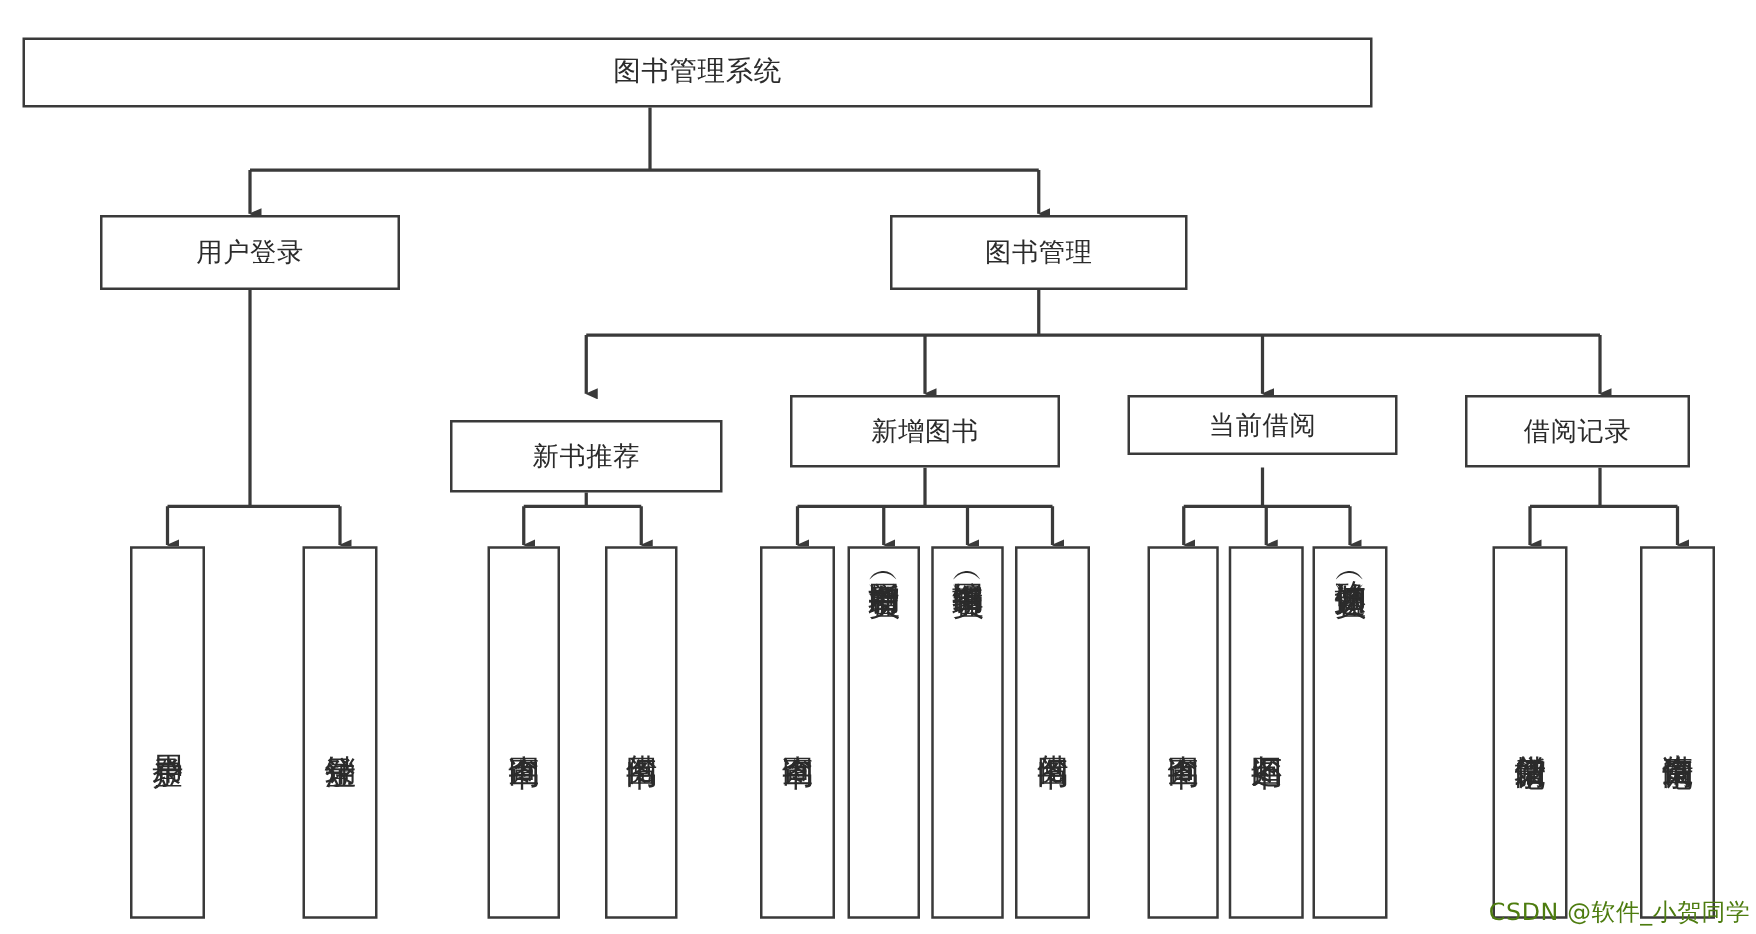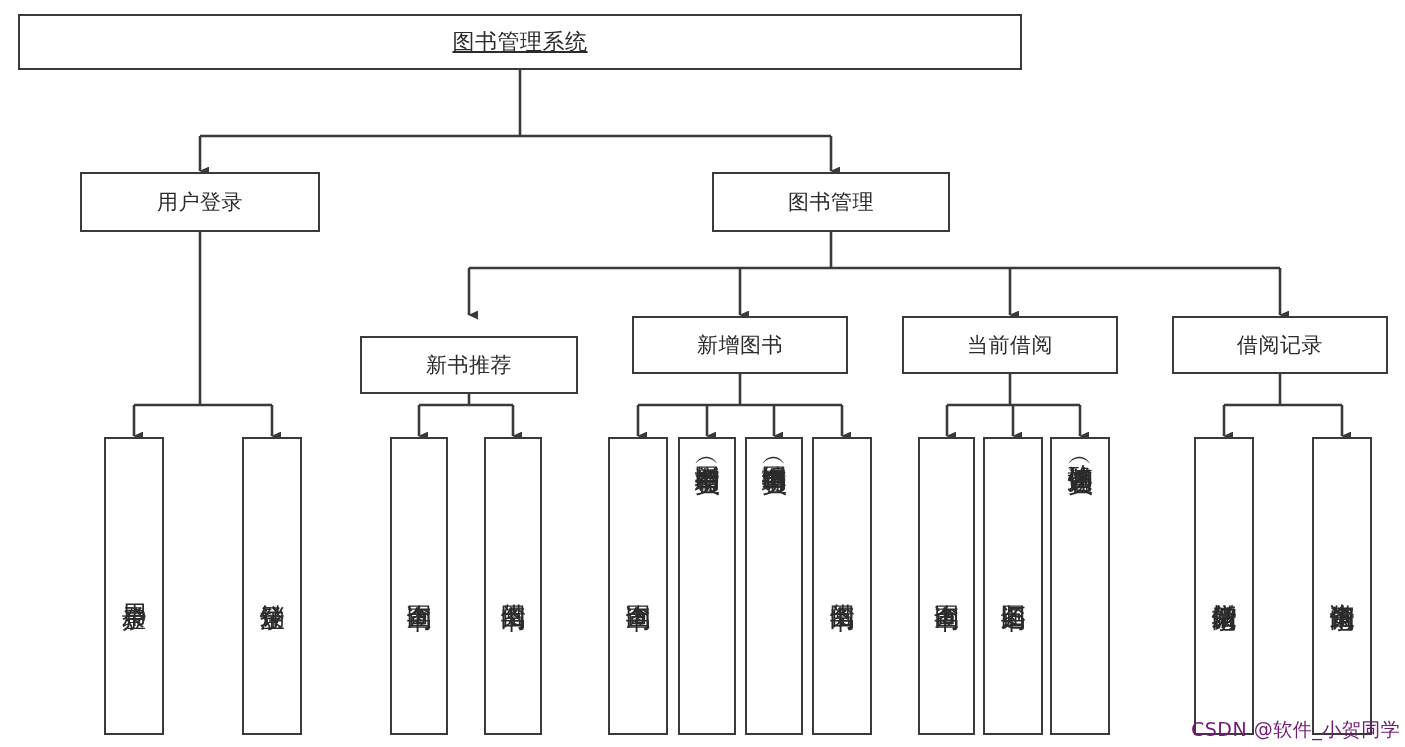--- a/index.html
+++ b/index.html
@@ -65,21 +65,21 @@
     line-height: 1.02;
     letter-spacing: 1px;
   }
   
   .node.v.center {
     align-items: center;
     padding-top: 0;
   }
   #watermark {
     position: absolute;
-    color: #701a75;
+    color: #4d7c0f;
     font-size: 19px;
     white-space: nowrap;
     z-index: 5;
     letter-spacing: 0.5px;
   }
 </style>
 </head>
 <body>
 
 <div id="canvas">
@@ -121,39 +121,39 @@
         <path d="M1013,405 L1013,436" marker-end="url(#arrowhead)"></path>
         <path d="M1080,405 L1080,436" marker-end="url(#arrowhead)"></path>
         <path d="M1280,374 L1280,405"></path>
         <path d="M1224,405 L1342,405"></path>
         <path d="M1224,405 L1224,436" marker-end="url(#arrowhead)"></path>
         <path d="M1342,405 L1342,436" marker-end="url(#arrowhead)"></path>
       </g>
   </svg>
 
   <div id="nodes-layer">
-      <div class="node h root" style="left: 18px; top: 14px; width: 1004px; height: 56px; text-decoration: underline;">
+      <div class="node h root" style="left: 18px; top: 30px; width: 1080px; height: 56px;">
         <span class="label">图书管理系统</span>
       </div>
       <div class="node h" style="left: 80px; top: 172px; width: 240px; height: 60px;">
         <span class="label">用户登录</span>
       </div>
       <div class="node h" style="left: 712px; top: 172px; width: 238px; height: 60px;">
         <span class="label">图书管理</span>
       </div>
       <div class="node h" style="left: 360px; top: 336px; width: 218px; height: 58px;">
         <span class="label">新书推荐</span>
       </div>
       <div class="node h" style="left: 632px; top: 316px; width: 216px; height: 58px;">
         <span class="label">新增图书</span>
       </div>
-      <div class="node h" style="left: 902px; top: 316px; width: 216px; height: 58px;">
+      <div class="node h" style="left: 902px; top: 316px; width: 216px; height: 48px;">
         <span class="label">当前借阅</span>
       </div>
-      <div class="node h" style="left: 1172px; top: 316px; width: 216px; height: 58px;">
+      <div class="node h" style="left: 1172px; top: 316px; width: 180px; height: 58px;">
         <span class="label">借阅记录</span>
       </div>
       <div class="node v center" style="left: 104px; top: 437px; width: 60px; height: 298px;">
         <span class="label">用户登录</span>
       </div>
       <div class="node v center" style="left: 242px; top: 437px; width: 60px; height: 298px;">
         <span class="label">注销登录</span>
       </div>
       <div class="node v center" style="left: 390px; top: 437px; width: 58px; height: 298px;">
         <span class="label">查询图书</span>

